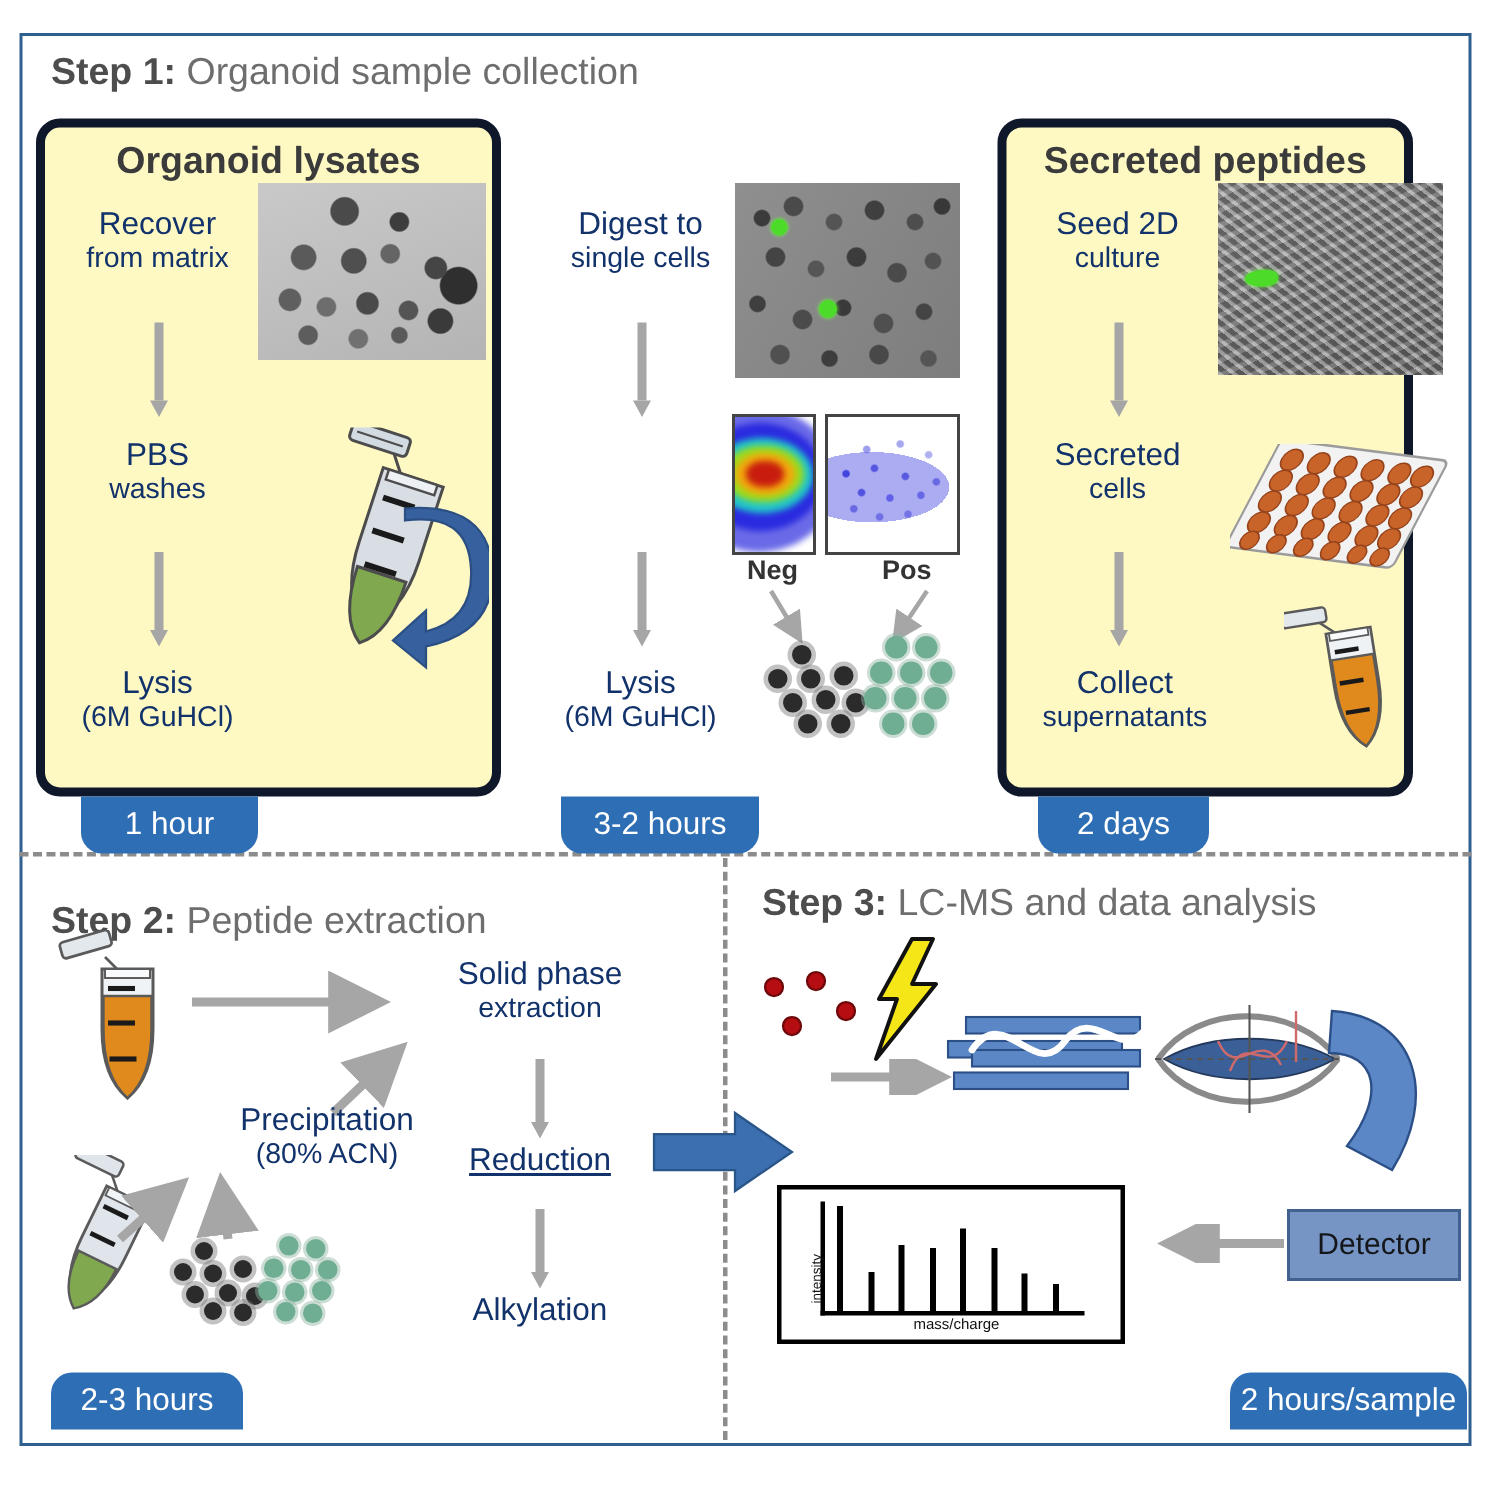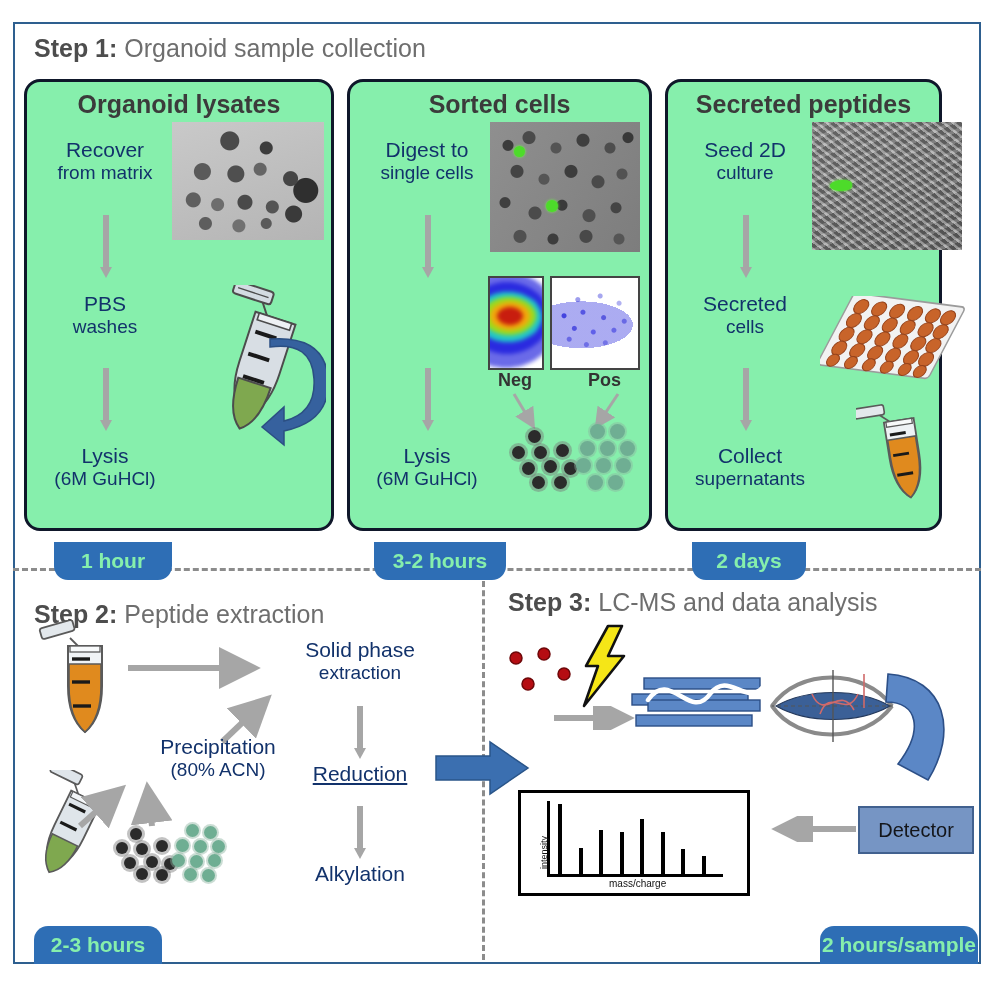--- a/index.html
+++ b/index.html
@@ -17,22 +17,22 @@
              border-top:3px dashed #8c8c8c;}
   
   .v-divider{position:absolute;left:482px;top:572px;width:0;height:388px;
              border-left:3px dashed #8c8c8c;}
 
   
   .step-head{position:absolute;font-size:25px;color:#6e6e6e;white-space:nowrap;}
   .step-head b{color:#4d4d4d;font-weight:bold;}
 
   
-  .panel{position:absolute;top:79px;height:452px;border:3px solid #0f172a;
-         border-radius:16px;background:#86efac;box-sizing:border-box;}
+  .panel{position:absolute;top:79px;height:452px;border:6px solid #0f172a;
+         border-radius:16px;background:#fef9c3;box-sizing:border-box;}
   #panel-lysates{left:24px;width:310px;}
   #panel-sorted{left:347px;width:305px;}
   #panel-secreted{left:665px;width:277px;}
 
   .panel-title{position:absolute;top:8px;left:0;width:100%;text-align:center;
                font-size:25px;font-weight:bold;color:#3b3b3b;}
 
   
   .flow-label{position:absolute;text-align:center;font-size:21px;color:#12326b;
               line-height:1.12;white-space:nowrap;}
@@ -43,23 +43,23 @@
   .arrow-down .shaft{position:absolute;left:3px;top:0;width:6px;background:#a6a6a6;}
   .arrow-down .head{position:absolute;left:0;width:0;height:0;
                     border-left:6px solid transparent;border-right:6px solid transparent;
                     border-top:11px solid #a6a6a6;}
 
   
   .svg-layer{position:absolute;left:0;top:0;width:996px;height:996px;
              pointer-events:none;}
 
   
-  .badge{position:absolute;background:#2e6eb5;color:#86efac;font-size:21px;
-         font-weight:bold;display:flex;align-items:center;justify-content:center;
-         height:38px;box-sizing:border-box;margin-top:11px;}
+  .badge{position:absolute;background:#2e6eb5;color:#ffffff;font-size:21px;
+         font-weight:normal;display:flex;align-items:center;justify-content:center;
+         height:38px;box-sizing:border-box;}
   .badge-bottom{border-radius:0 0 14px 14px;}
   .badge-top{border-radius:14px 14px 0 0;}
 
   
   .micro{position:absolute;background:#9a9a9a;}
   .micro-organoid{background:
       radial-gradient(circle at 38% 16%, #4a4a4a 0 9px, transparent 10px),
       radial-gradient(circle at 62% 22%, #3d3d3d 0 6px, transparent 7px),
       radial-gradient(circle at 20% 42%, #5a5a5a 0 8px, transparent 9px),
       radial-gradient(circle at 42% 44%, #4f4f4f 0 8px, transparent 9px),
@@ -185,23 +185,20 @@
       <line x1="46" y1="49" x2="68" y2="49" stroke="#1a1a1a" stroke-width="4"></line>
       <line x1="46" y1="72" x2="68" y2="72" stroke="#1a1a1a" stroke-width="4"></line>
       <line x1="48" y1="95" x2="70" y2="95" stroke="#1a1a1a" stroke-width="4"></line>
     </g>
     <path d="M74 62 q42 -6 44 32 q2 34 -30 42 l0 -14 l-22 20 l22 18 l0 -14
              q48 -10 44 -54 q-4 -42 -58 -38 z" fill="#36619e" stroke="#2b4f83" stroke-width="1.5"></path>
   </svg>
 
   <div class="badge badge-bottom" style="left:54px;top:531px;width:118px;">1 hour</div>
 
-  <div class="panel" id="panel-sorted">
-    <div class="panel-title">Sorted cells</div>
-  </div>
 
   <div class="micro micro-cells" style="left:490px;top:122px;width:150px;height:130px;">
     <span class="green-dot" style="left:24px;top:24px;width:11px;height:11px;"></span>
     <span class="green-dot" style="left:56px;top:78px;width:12px;height:12px;"></span>
   </div>
 
   <div class="flow-label" style="left:352px;top:138px;width:150px;">
     <span>Digest to</span>
     <span class="sub">single  cells</span>
   </div>

